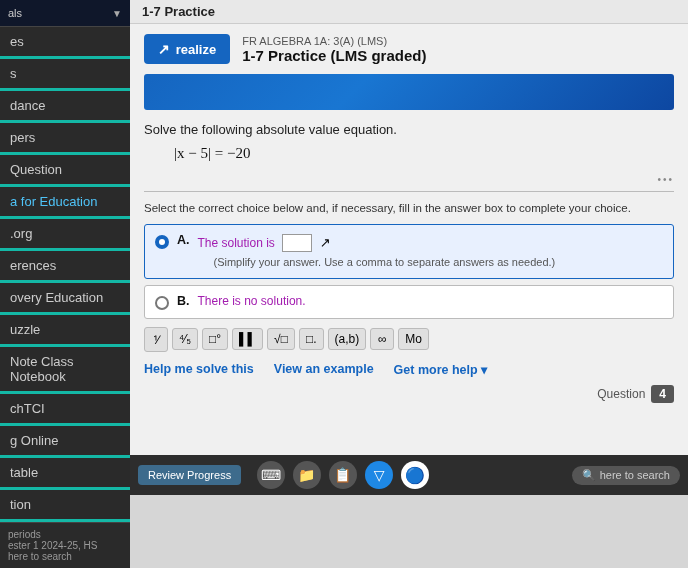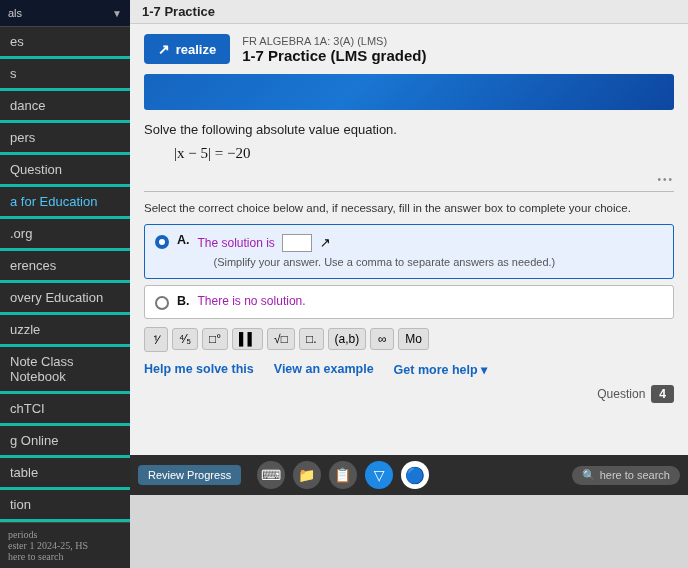--- a/index.html
+++ b/index.html
@@ -46,21 +46,20 @@
       cursor: pointer;
       border-bottom: 3px solid #14b8a6;
     }
     .sidebar-item.highlight { color: #4fc3f7; }
     .sidebar-bottom {
       margin-top: auto;
       padding: 6px 8px;
       color: #999;
       font-size: 10px;
       border-top: 1px solid #444;
-      font-family: Liberation Serif, serif;
     }
 
     
     .main {
       flex: 1;
       display: flex;
       flex-direction: column;
       height: 495px;
       overflow: hidden;
     }

